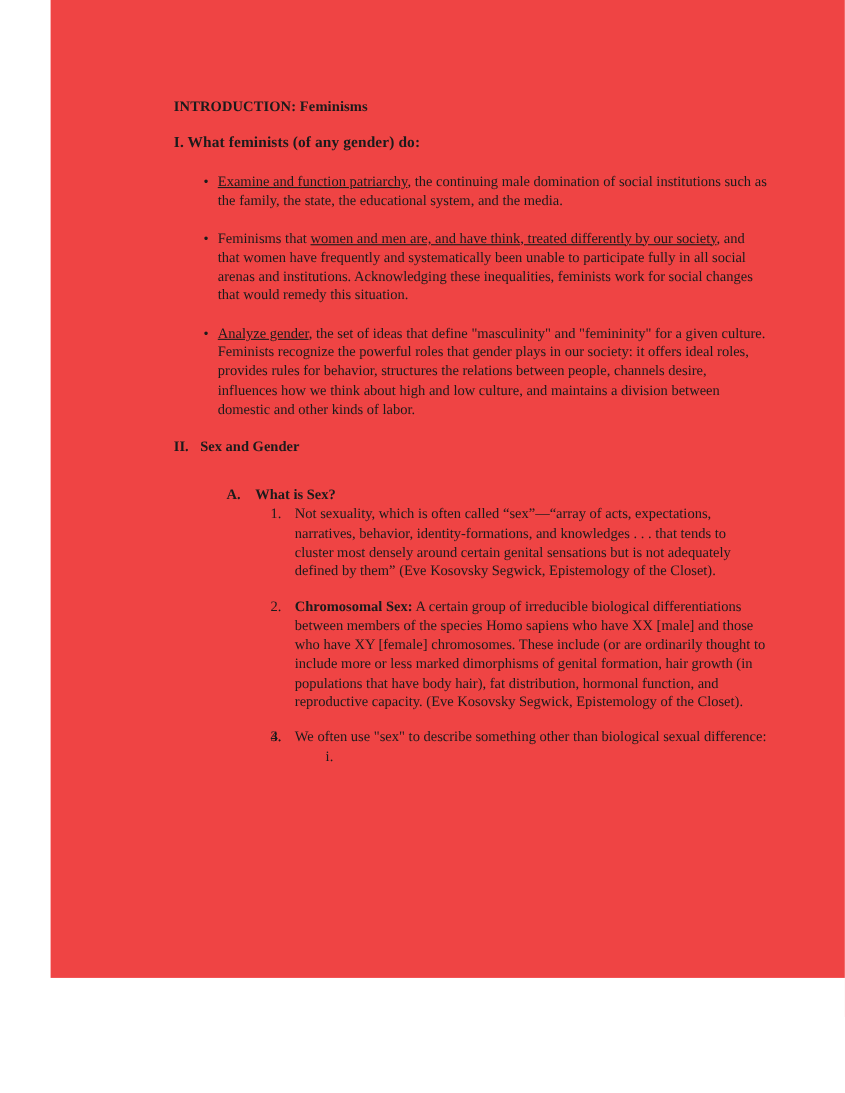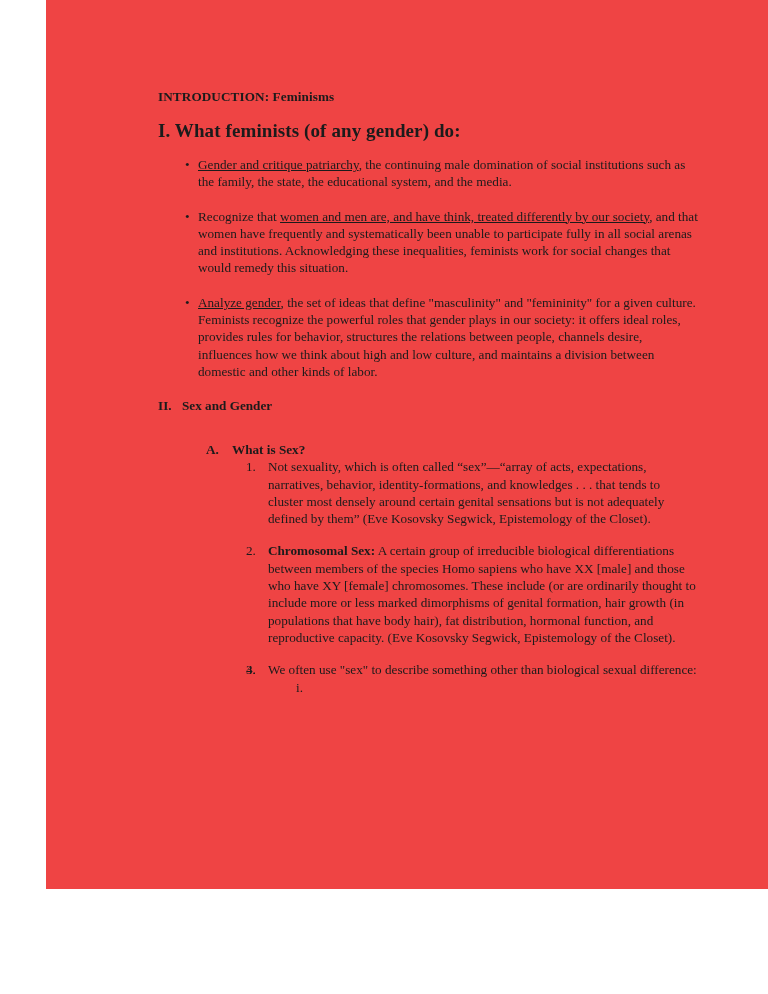--- a/index.html
+++ b/index.html
@@ -35,21 +35,21 @@
   
   .doc-title {
     font-weight: bold;
     font-size: 13.2px;
     line-height: 17px;
     margin: 0;
     letter-spacing: 0.1px;
   }
   .section-head {
     font-weight: bold;
-    font-size: 19px;
+    font-size: 14px;
     line-height: 17px;
     margin: 0;
     letter-spacing: 0.1px;
   }
   .spacer-17 { height: 17px; }
   .spacer-10 { height: 10px; }
 
   
   .bullets {
     margin: 0;
@@ -160,26 +160,26 @@
     <div class="spacer-17"></div>
 
     <p class="section-head">I. What feminists (of any gender) do:</p>
 
     <div class="spacer-17"></div>
 
     <ul class="bullets">
 
       <li class="bullet-item">
         <span class="dot">•</span>
-        <span class="u">Gender and critique patriarchy</span><span>, the continuing male domination of social institutions such as the family, the state, the educational system, and the media.</span>
+        <span class="u">Examine and function patriarchy</span><span>, the continuing male domination of social institutions such as the family, the state, the educational system, and the media.</span>
       </li>
 
       <li class="bullet-item">
         <span class="dot">•</span>
-        <span>Recognize that </span><span class="u">women and men are, and have think, treated differently by our society</span><span>, and that women have frequently and systematically been unable to participate fully in all social arenas and institutions.  Acknowledging these inequalities, feminists work for social changes that would remedy this situation.</span>
+        <span>Feminisms that </span><span class="u">women and men are, and have think, treated differently by our society</span><span>, and that women have frequently and systematically been unable to participate fully in all social arenas and institutions.  Acknowledging these inequalities, feminists work for social changes that would remedy this situation.</span>
       </li>
 
       <li class="bullet-item">
         <span class="dot">•</span>
         <span class="u">Analyze gender</span><span>, the set of ideas that define "masculinity" and "femininity" for a given culture.  Feminists recognize the powerful roles that gender plays in our society: it offers ideal roles, provides rules for behavior, structures the relations between people, channels desire, influences how we think about high and low culture, and maintains a division between domestic and other kinds of labor.</span>
       </li>
 
     </ul>
 
     <div class="spacer-17"></div>

